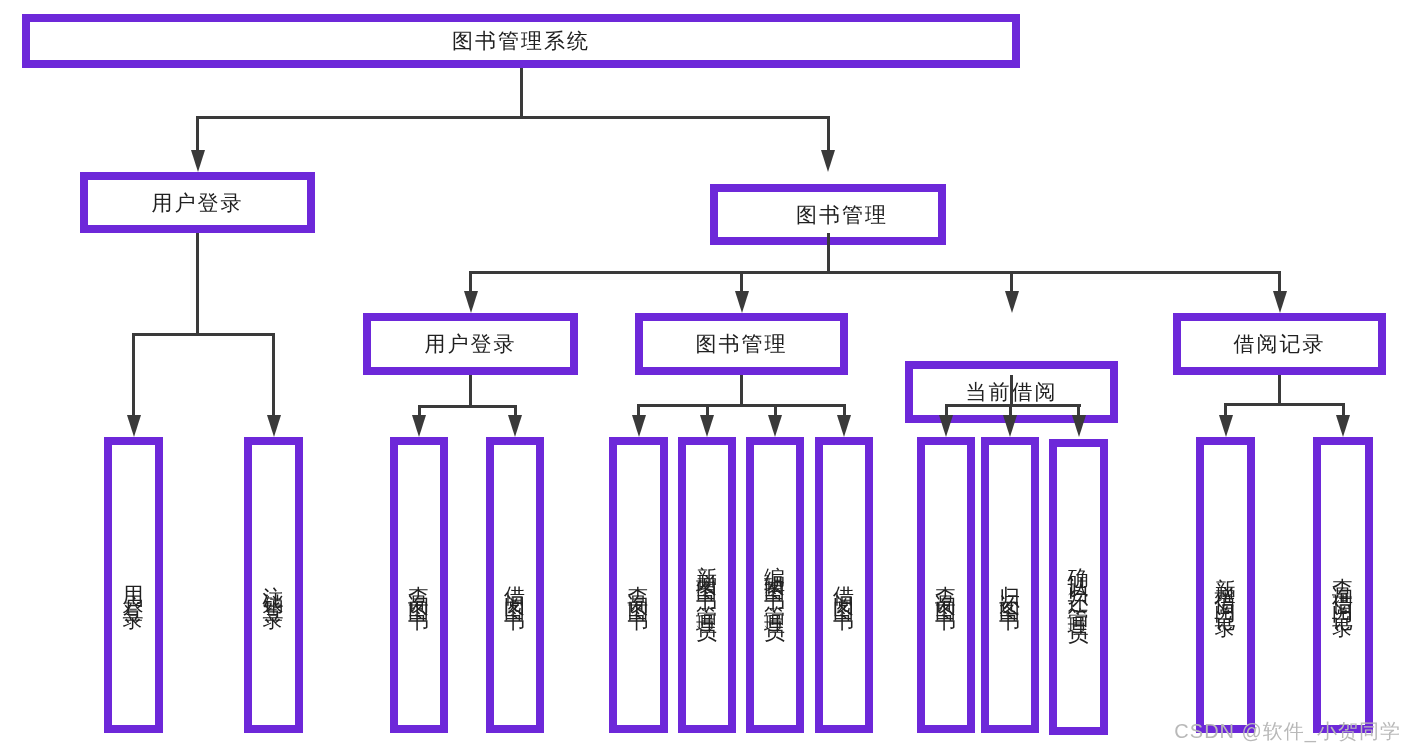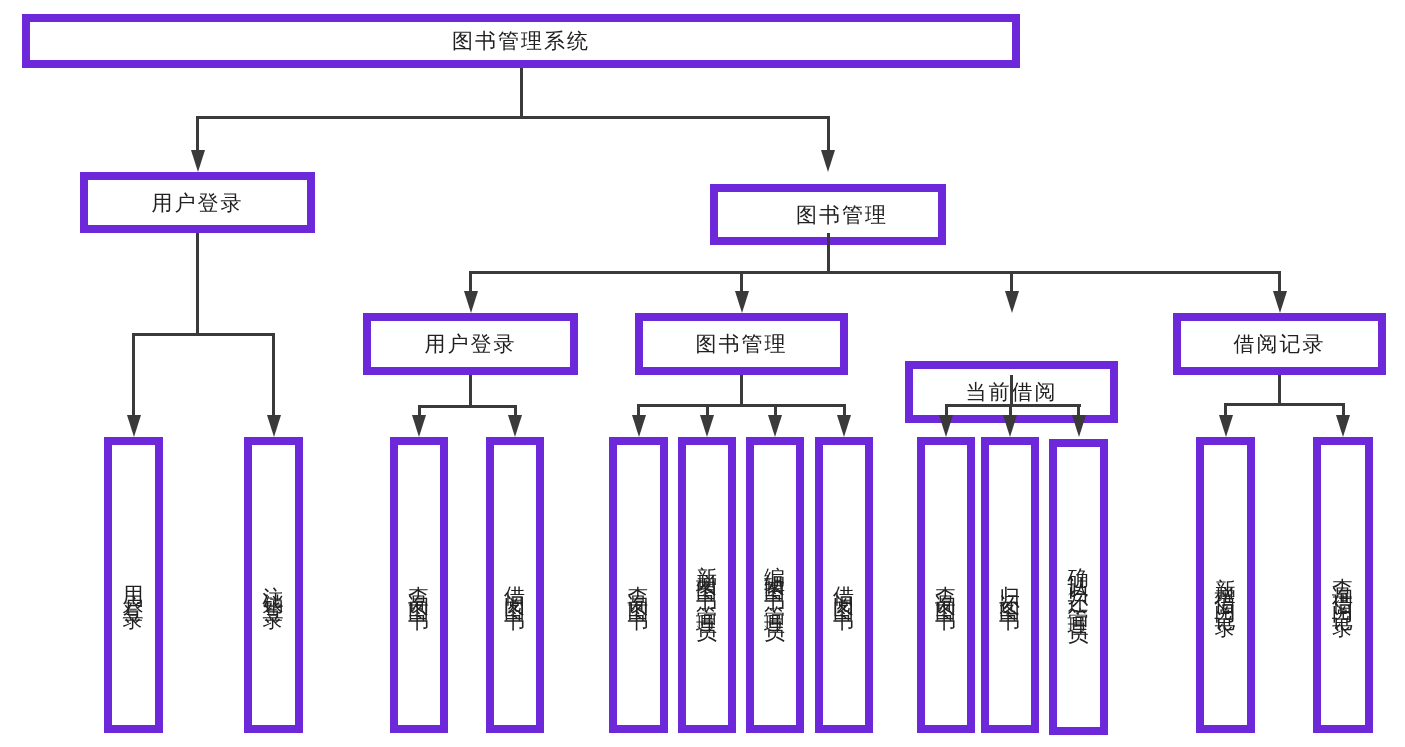--- a/index.html
+++ b/index.html
@@ -154,14 +154,15 @@
     <span class="vtext">确认归还（管理员）</span>
   </div>
 
   <div class="box" style="left:1196px; top:437px; width:59px; height:296px;">
     <span class="vtext">新增借阅记录</span>
   </div>
   <div class="box" style="left:1313px; top:437px; width:60px; height:296px;">
     <span class="vtext">查询借阅记录</span>
   </div>
 
+  <div class="watermark">CSDN @软件_小贺同学</div>
 
 </div>
 
 </body></html>

